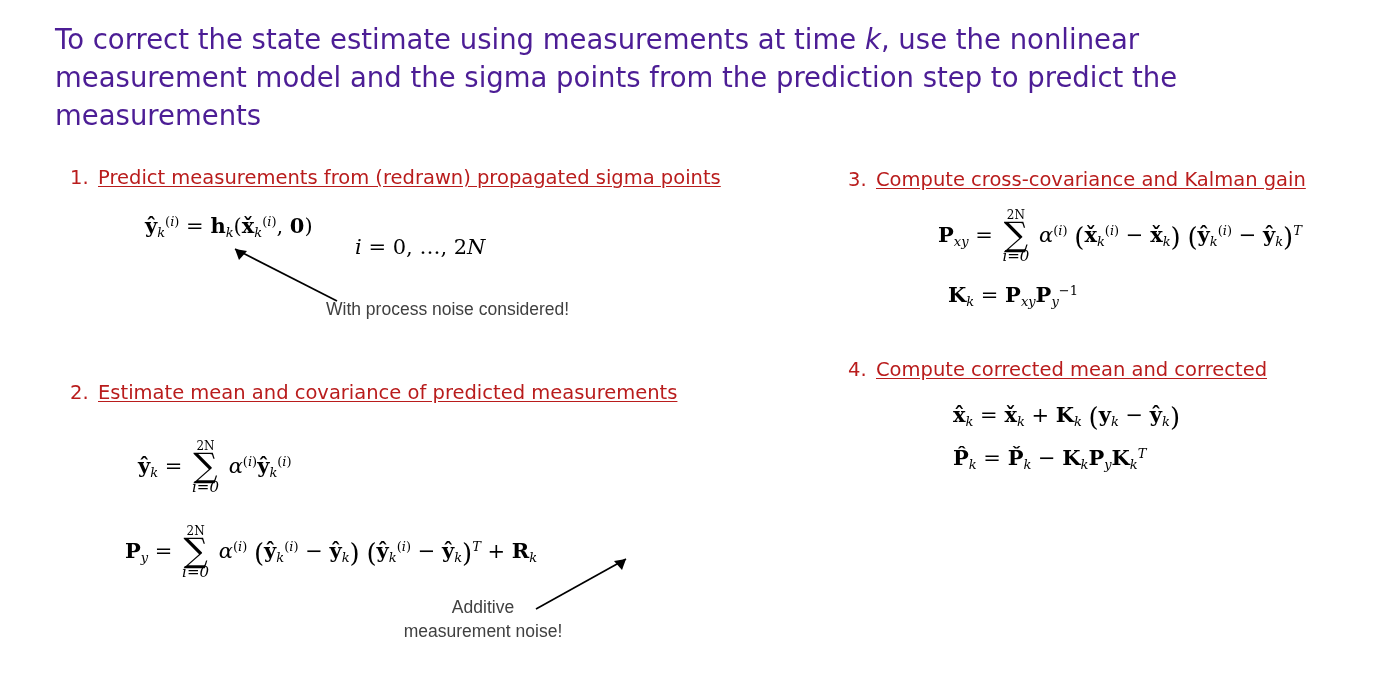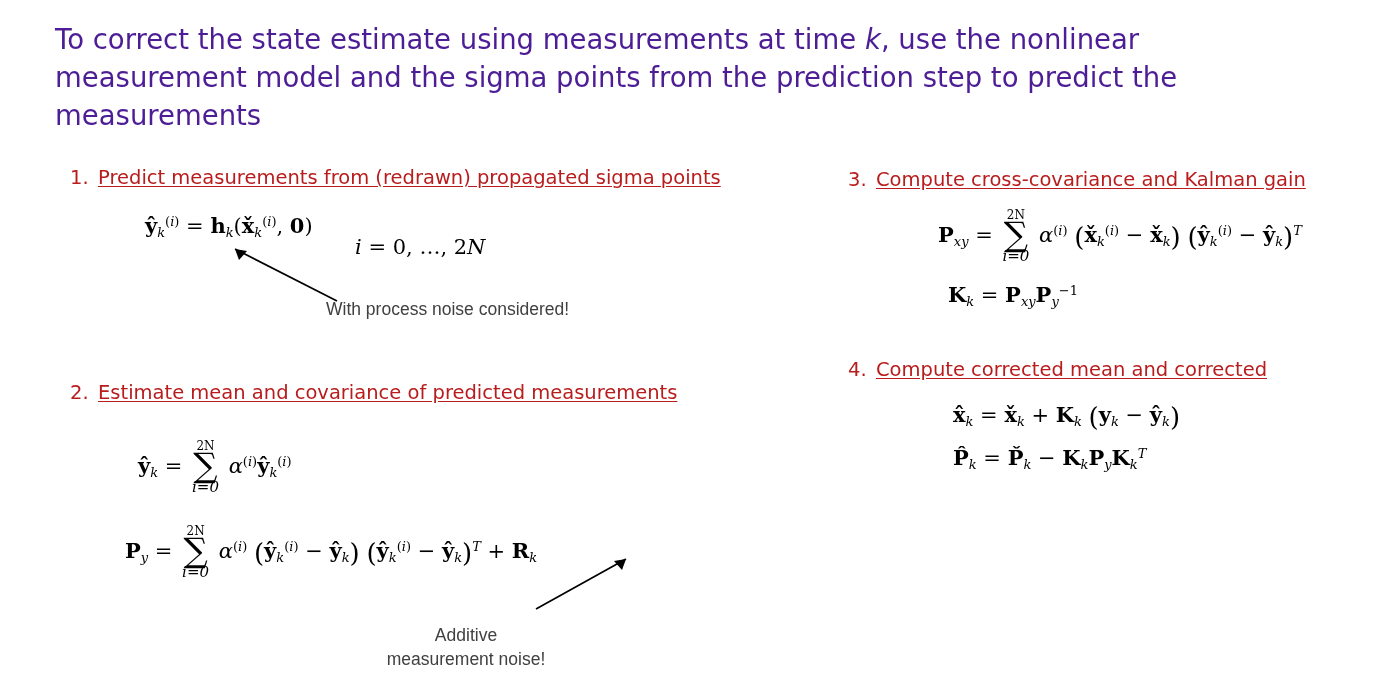--- a/index.html
+++ b/index.html
@@ -130,21 +130,21 @@
 
   svg.arrow { position: absolute; overflow: visible; }
 
   
   .eq1 { position: absolute; left: 75px; top: 48px; }
   .eq1b { position: absolute; left: 285px; top: 50px; margin-top: 20px; }
   .ann1 { position: absolute; left: 256px; top: 132px; }
 
   .eq2a { position: absolute; left: 68px; top: 60px; }
   .eq2b { position: absolute; left: 55px; top: 145px; }
-  .ann2 { position: absolute; left: 311px; top: 215px; width: 170px; margin-top: 28px; }
+  .ann2 { position: absolute; left: 328px; top: 215px; width: 170px; }
 
   .eq3a { position: absolute; left: 90px; top: 42px; }
   .eq3b { position: absolute; left: 100px; top: 115px; }
 
   .eq4a { position: absolute; left: 105px; top: 45px; }
   .eq4b { position: absolute; left: 105px; top: 88px; }
 </style>
 </head>
 <body>
 

